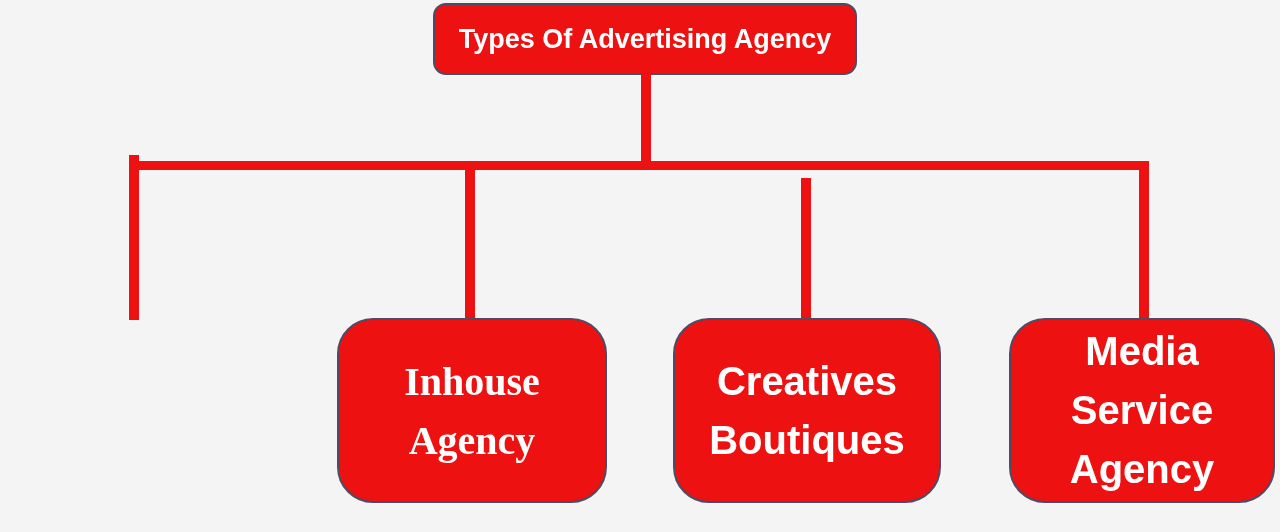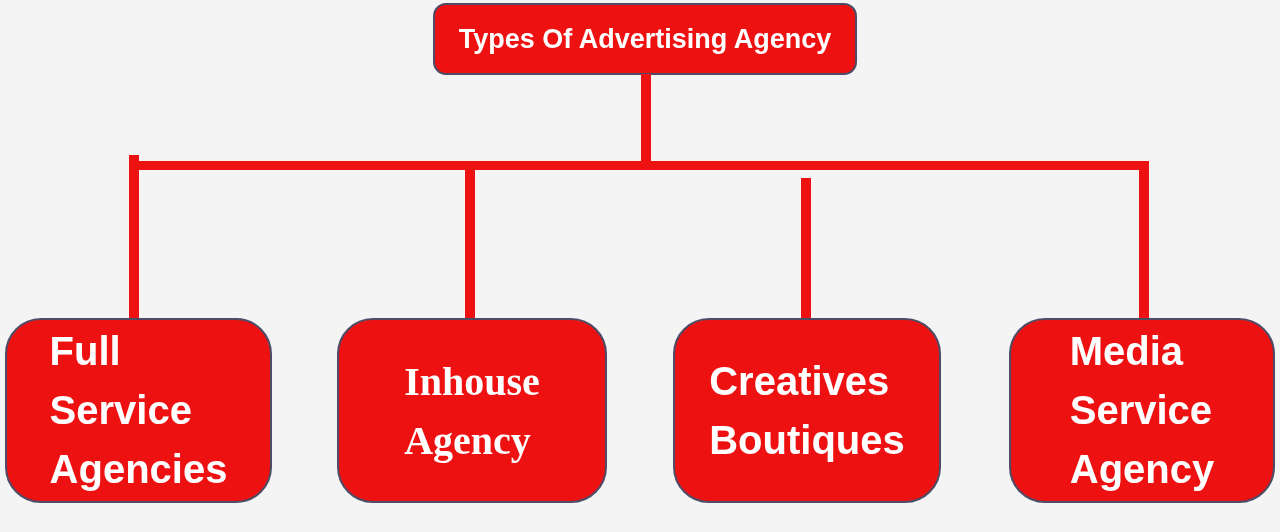--- a/index.html
+++ b/index.html
@@ -16,20 +16,21 @@
   }
   .node {
     position: absolute;
     box-sizing: border-box;
     background: var(--node-fill, #ee1111);
     border: 2px solid var(--node-border, #4d4c66);
     color: var(--node-text, #ffffff);
     display: flex;
     align-items: center;
     justify-content: center;
+    text-align: center;
     font-weight: 700;
   }
   .node .label {
     white-space: pre-line;
   }
   .root-node {
     left: 433px;
     top: 3px;
     width: 424px;
     height: 72px;
@@ -67,25 +68,20 @@
     <span class="label">Types Of Advertising Agency</span>
   </div>
 
   <div class="line stem"></div>
   <div class="line hbar"></div>
   <div class="line v1"></div>
   <div class="line v2"></div>
   <div class="line v3"></div>
   <div class="line v4"></div>
 
-  <div class="node leaf-node leaf-1">
-    <span class="label">Full
-Service
-Agencies</span>
-  </div>
 
   <div class="node leaf-node leaf-2">
     <span class="label">Inhouse
 Agency</span>
   </div>
 
   <div class="node leaf-node leaf-3">
     <span class="label">Creatives
 Boutiques</span>
   </div>

